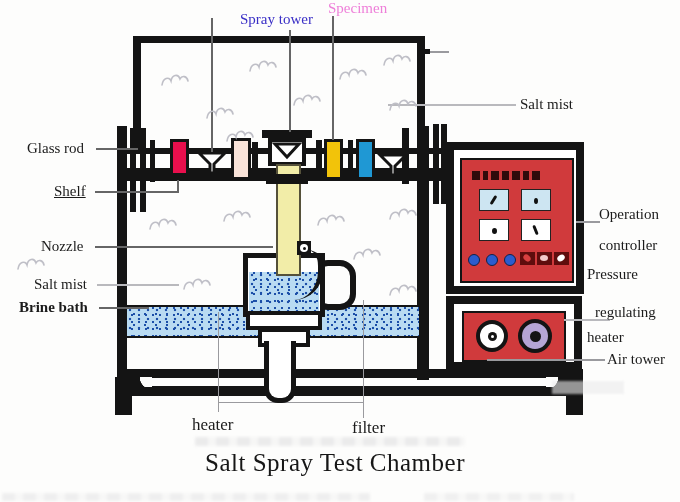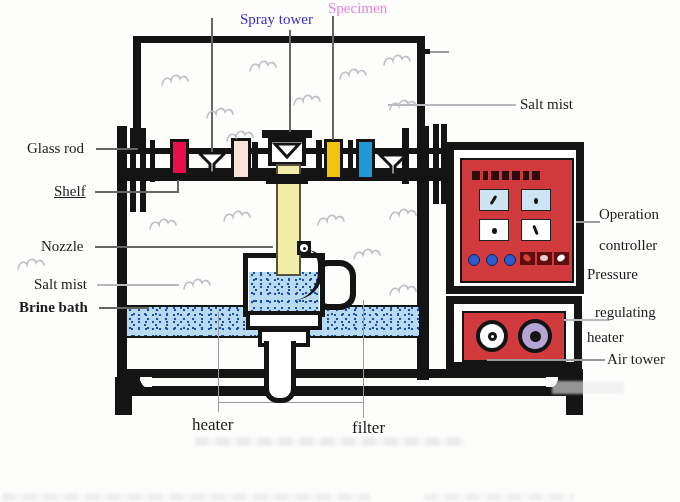--- a/index.html
+++ b/index.html
@@ -180,20 +180,21 @@
   <div class="lbl" style="left:19px;top:299px;font-weight:bold;">Brine bath</div>
   <div class="lbl" style="left:599px;top:206px;">Operation</div>
   <div class="lbl" style="left:599px;top:237px;">controller</div>
   <div class="lbl" style="left:587px;top:266px;">Pressure</div>
   <div class="lbl" style="left:595px;top:282px;margin-top:22px;">regulating</div>
   <div class="lbl" style="left:587px;top:329px;">heater</div>
   <div class="lbl" style="left:607px;top:351px;">Air tower</div>
   <div class="lbl lbl-lg" style="left:192px;top:416px;">heater</div>
   <div class="lbl lbl-lg" style="left:352px;top:419px;">filter</div>
 
+  <div class="title">Salt Spray Test Chamber</div>
 
   <div class="smudge" style="left:195px;top:437px;width:270px;height:9px;"></div>
   <div class="smudge" style="left:2px;top:493px;width:368px;height:8px;opacity:.3;"></div>
   <div class="smudge" style="left:424px;top:493px;width:150px;height:8px;opacity:.28;"></div>
   <div class="abs" style="left:552px;top:381px;width:72px;height:13px;background:#ececec;opacity:.6;filter:blur(1px);"></div>
 
 <svg class="abs" width="30" height="16" viewBox="0 0 30 16" style="display: block; left: 160px; top: 72px;">
     <path d="M2 13 C3 6 9 4 11 9 C12 3 18 1 20 7 C22 3 27 4 28 9" fill="none" stroke="#bfbfc7" stroke-width="1.6" stroke-linecap="round"></path>
   </svg>
     <svg class="abs" width="30" height="16" viewBox="0 0 30 16" style="display: block; left: 205px; top: 105px;">

